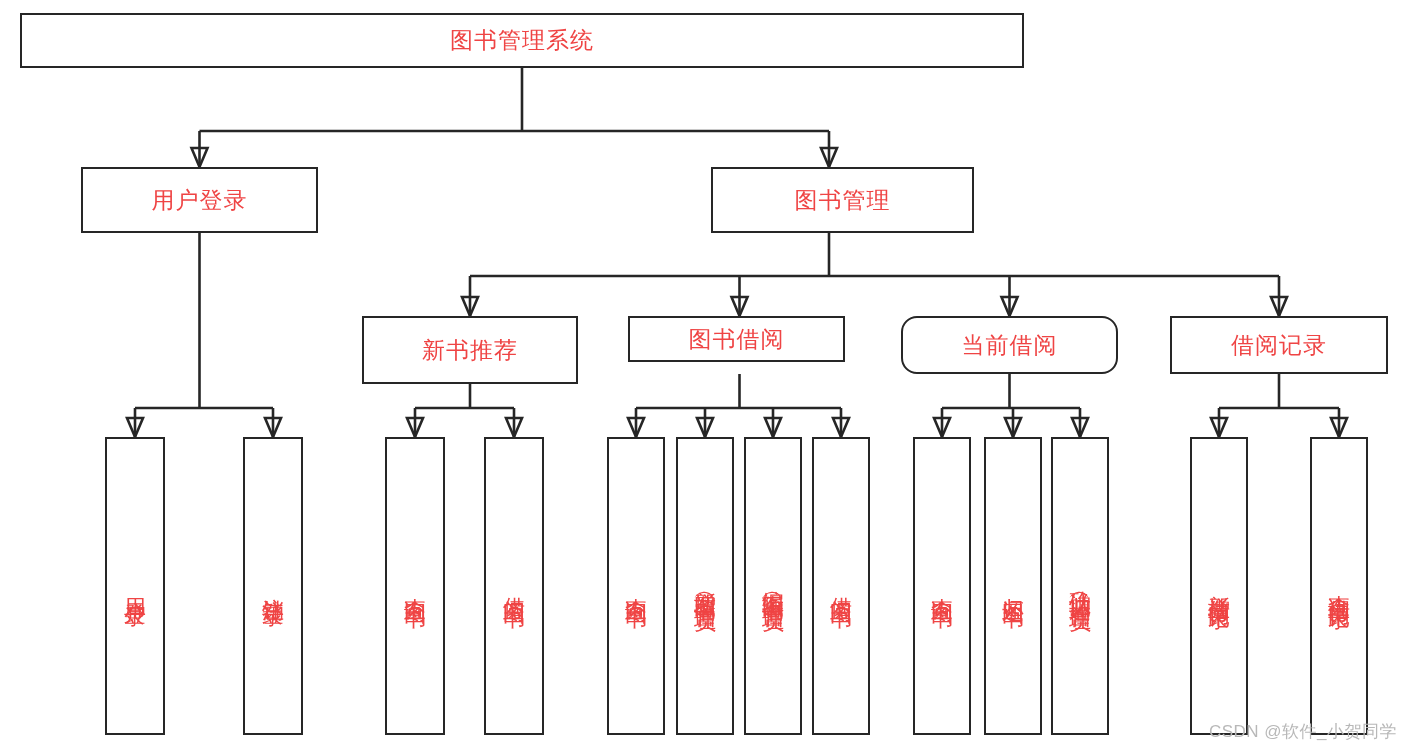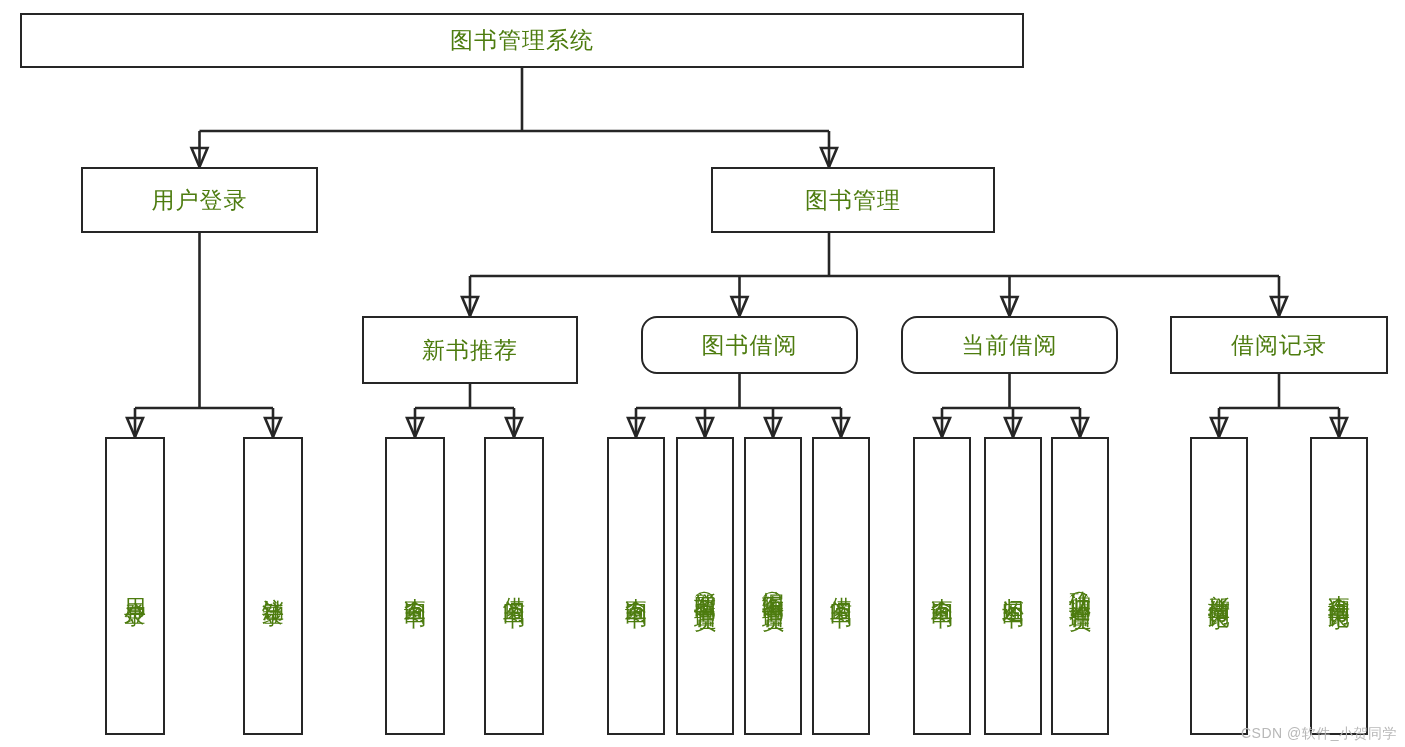--- a/index.html
+++ b/index.html
@@ -18,21 +18,21 @@
     overflow: hidden;
   }
   .node {
     position: absolute;
     box-sizing: border-box;
     border: 2.5px solid #262626;
     background: #ffffff;
     display: flex;
     align-items: center;
     justify-content: center;
-    color: #4d7c0f;
+    color: #ef4444;
   }
   .node.h {
     font-size: 23px;
     letter-spacing: 1px;
   }
   .node.v {
     writing-mode: vertical-rl;
     text-orientation: upright;
     font-size: 22px;
     letter-spacing: 3px;
@@ -59,21 +59,21 @@
     fill: none;
   }
   .arrowhead {
     fill: #262626;
     stroke: none;
   }
   #watermark {
     position: absolute;
     right: 8px;
     bottom: 4px;
-    font-size: 14px;
+    font-size: 17px;
     color: #b8b8b8;
     white-space: nowrap;
     letter-spacing: 0.5px;
   }
 </style>
 </head>
 <body>
 
 <div id="canvas">
 
@@ -134,27 +134,27 @@
       </g>
   </svg>
 
   <div id="nodes-layer">
       <div class="node h" style="left: 20px; top: 13px; width: 1004px; height: 55px;">
         <span>图书管理系统</span>
       </div>
       <div class="node h" style="left: 81px; top: 167px; width: 237px; height: 66px;">
         <span>用户登录</span>
       </div>
-      <div class="node h" style="left: 711px; top: 167px; width: 284px; height: 66px;">
+      <div class="node h" style="left: 711px; top: 167px; width: 263px; height: 66px;">
         <span>图书管理</span>
       </div>
       <div class="node h" style="left: 362px; top: 316px; width: 216px; height: 68px;">
         <span>新书推荐</span>
       </div>
-      <div class="node h" style="left: 641px; top: 316px; width: 217px; height: 58px; border-radius: 16px;">
+      <div class="node h" style="left: 628px; top: 316px; width: 217px; height: 46px;">
         <span>图书借阅</span>
       </div>
       <div class="node h" style="left: 901px; top: 316px; width: 217px; height: 58px; border-radius: 16px;">
         <span>当前借阅</span>
       </div>
       <div class="node h" style="left: 1170px; top: 316px; width: 218px; height: 58px; align-items: center;">
         <span>借阅记录</span>
       </div>
       <div class="node v" style="left: 105px; top: 437px; width: 60px; height: 298px;">
         <span>用户登录</span>

